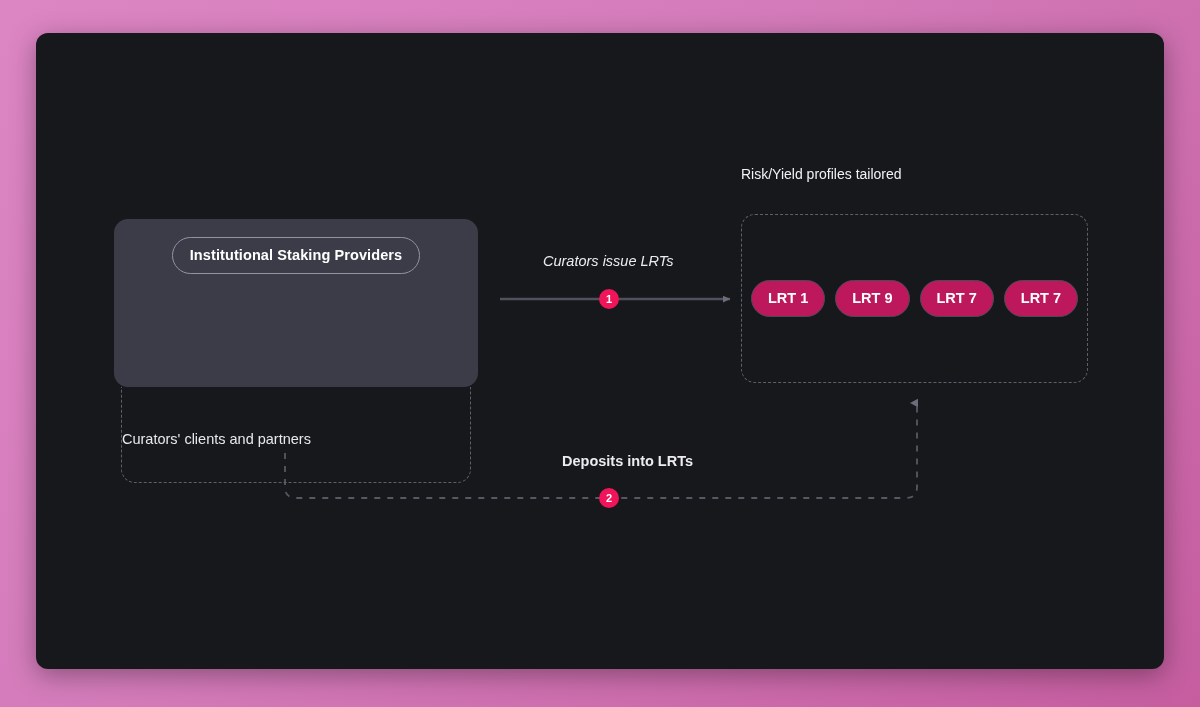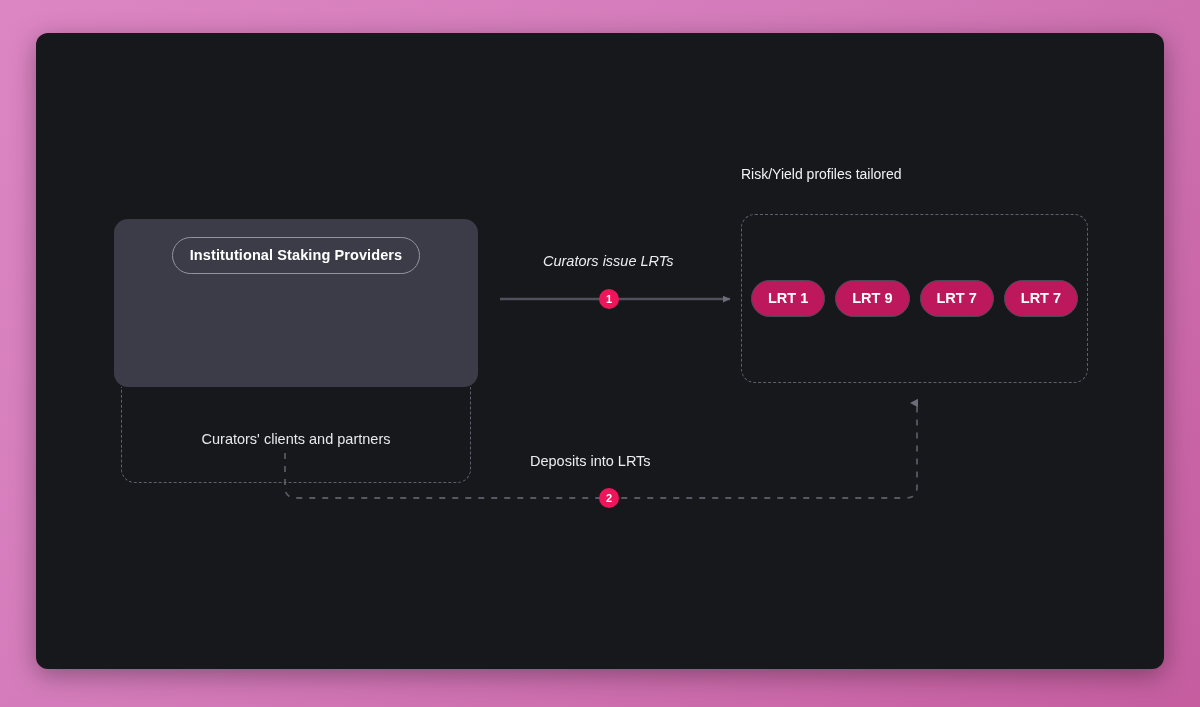--- a/index.html
+++ b/index.html
@@ -86,21 +86,20 @@
     left: 85px;
     top: 354px;
     width: 350px;
     height: 96px;
     box-sizing: border-box;
     border: 1.5px dashed #5d5f6b;
     border-top: none;
     border-radius: 0 0 14px 14px;
     display: flex;
     align-items: center;
-    justify-content: center;
   }
   #clients-label {
     color: #e8e8ec;
     font-size: 14.5px;
     line-height: 1.2;
     white-space: nowrap;
     margin-top: 10px;
   }
 
   
@@ -150,21 +149,21 @@
 
   
   .edge-label {
     position: absolute;
     color: #ececf0;
     font-size: 14.5px;
     line-height: 1.2;
     white-space: nowrap;
   }
   #label-issue  { left: 507px; top: 220px; font-style: italic; }
-  #label-deposit{ left: 494px; top: 420px; }
+  #label-deposit{ left: 526px; top: 420px; font-weight: bold; }
 
   
   .step-badge {
     position: absolute;
     width: 20px;
     height: 20px;
     border-radius: 50%;
     background: #f0145a;
     color: #ffffff;
     font-size: 11px;

